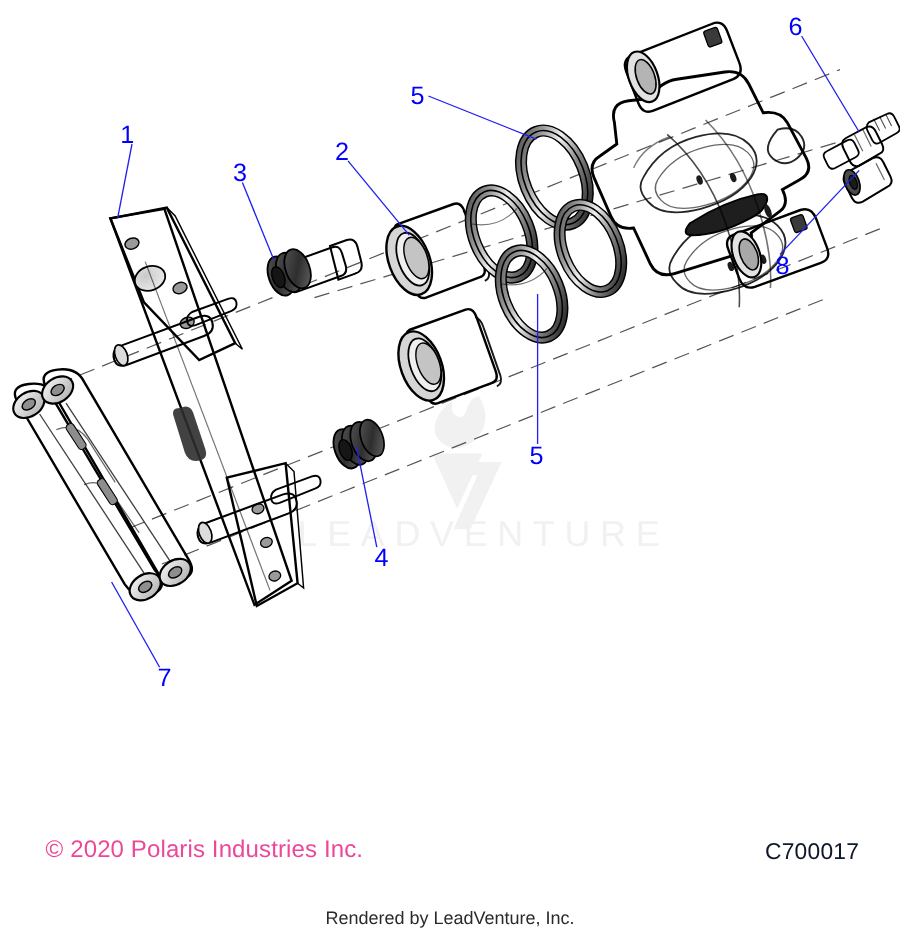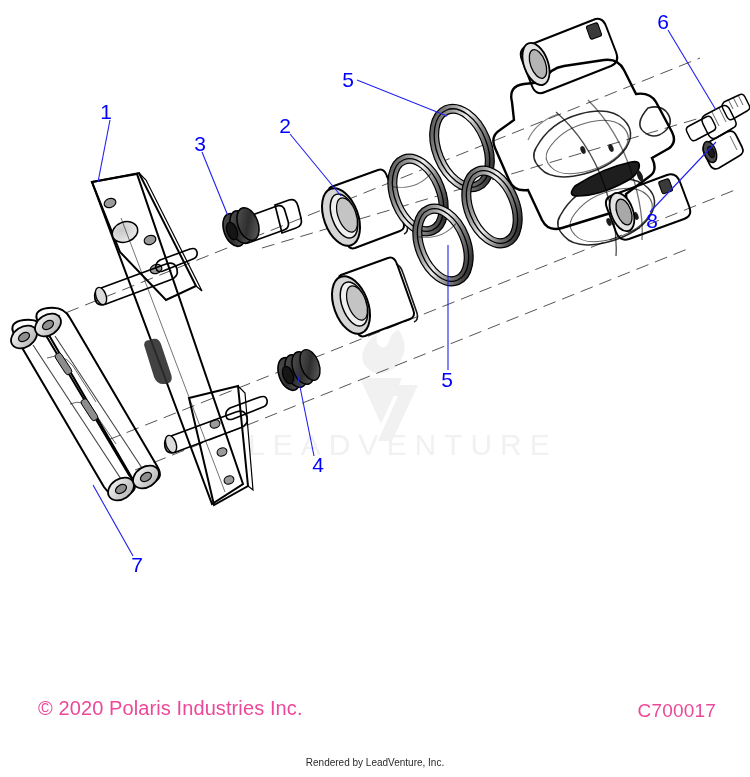--- a/index.html
+++ b/index.html
@@ -58,31 +58,31 @@
     font-size: 20px;
     color: #ec4899;
     letter-spacing: 0.1px;
     white-space: nowrap;
   }
   .footer-code {
     position: absolute;
     right: 34px;
     top: 700px;
     font-size: 19px;
-    color: #ec4899;
+    color: #0f172a;
     letter-spacing: 0.2px;
     white-space: nowrap;
   }
   .footer-rendered {
     position: absolute;
     left: 0;
     top: 757px;
     width: 750px;
     text-align: center;
-    font-size: 10px;
+    font-size: 15px;
     color: #2a2a2a;
   }
 </style>
 </head>
 <body>
 
 <div id="page">
 
   <svg id="diagram-svg" viewBox="0 0 750 777">
     <defs>

